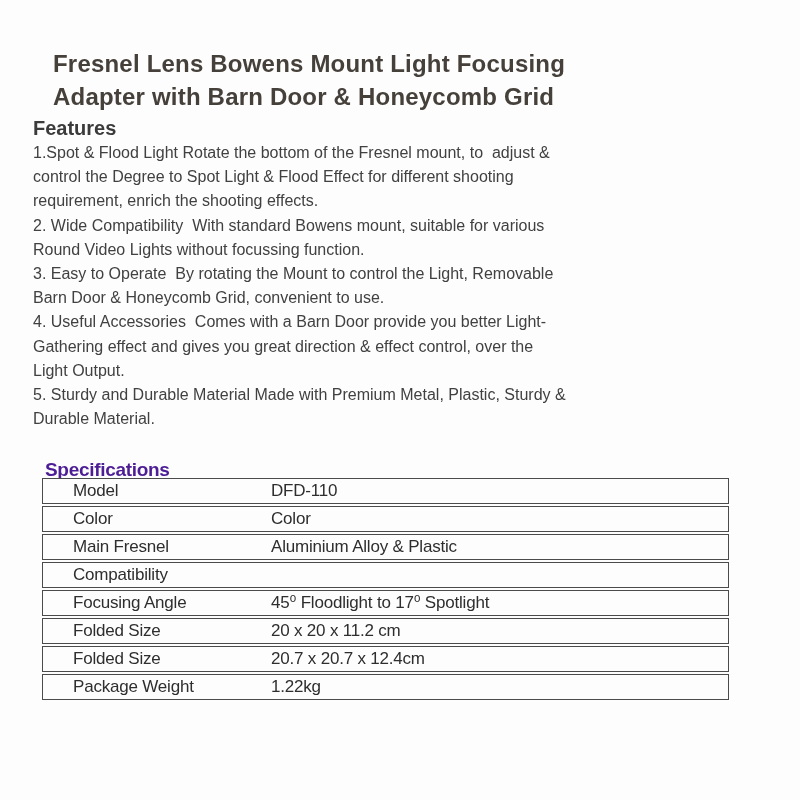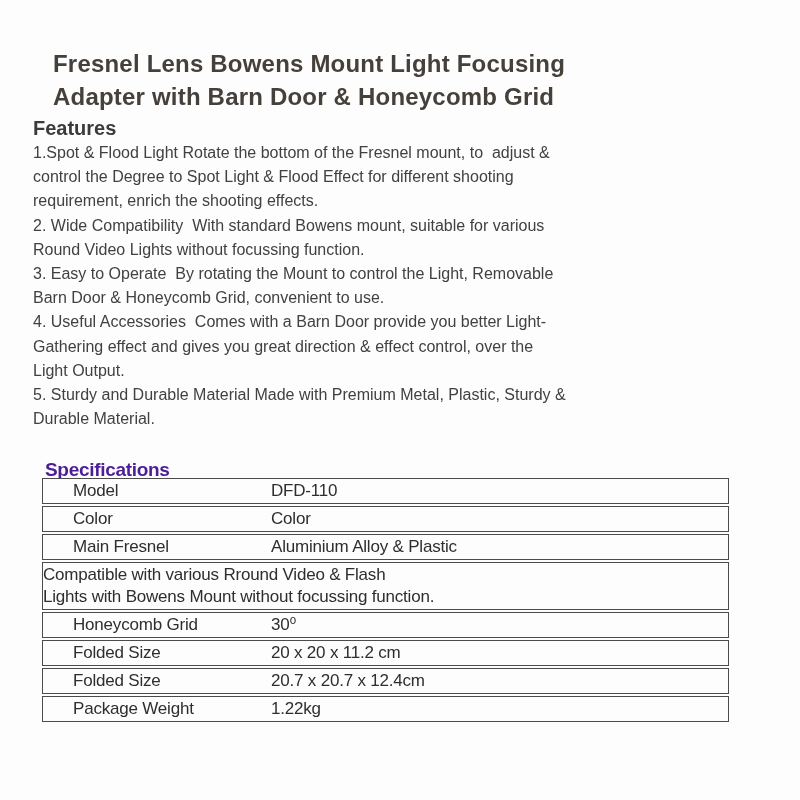--- a/index.html
+++ b/index.html
@@ -130,29 +130,28 @@
         <div class="spec-label">Color</div>
         <div class="spec-value">Color</div>
       </div>
 
       <div class="spec-row">
         <div class="spec-label">Main Fresnel</div>
         <div class="spec-value">Aluminium Alloy &amp; Plastic</div>
       </div>
 
       <div class="spec-row">
-        <div class="spec-value">Compatible with various Rround Video &amp; Flash
-Lights with Bowens Mount without focussing function.</div>
+        <div class="spec-label">Compatibility</div>
       </div>
 
+      <div class="spec-row">
+        <div class="spec-label">Focusing Angle</div>
+        <div class="spec-value">45⁰ Floodlight to 17⁰ Spotlight</div>
+      </div>
 
-      <div class="spec-row">
-        <div class="spec-label">Honeycomb Grid</div>
-        <div class="spec-value">30⁰</div>
-      </div>
 
       <div class="spec-row">
         <div class="spec-label">Folded Size</div>
         <div class="spec-value">20 x 20 x 11.2 cm</div>
       </div>
 
       <div class="spec-row">
         <div class="spec-label">Folded Size</div>
         <div class="spec-value">20.7 x 20.7 x 12.4cm</div>
       </div>

